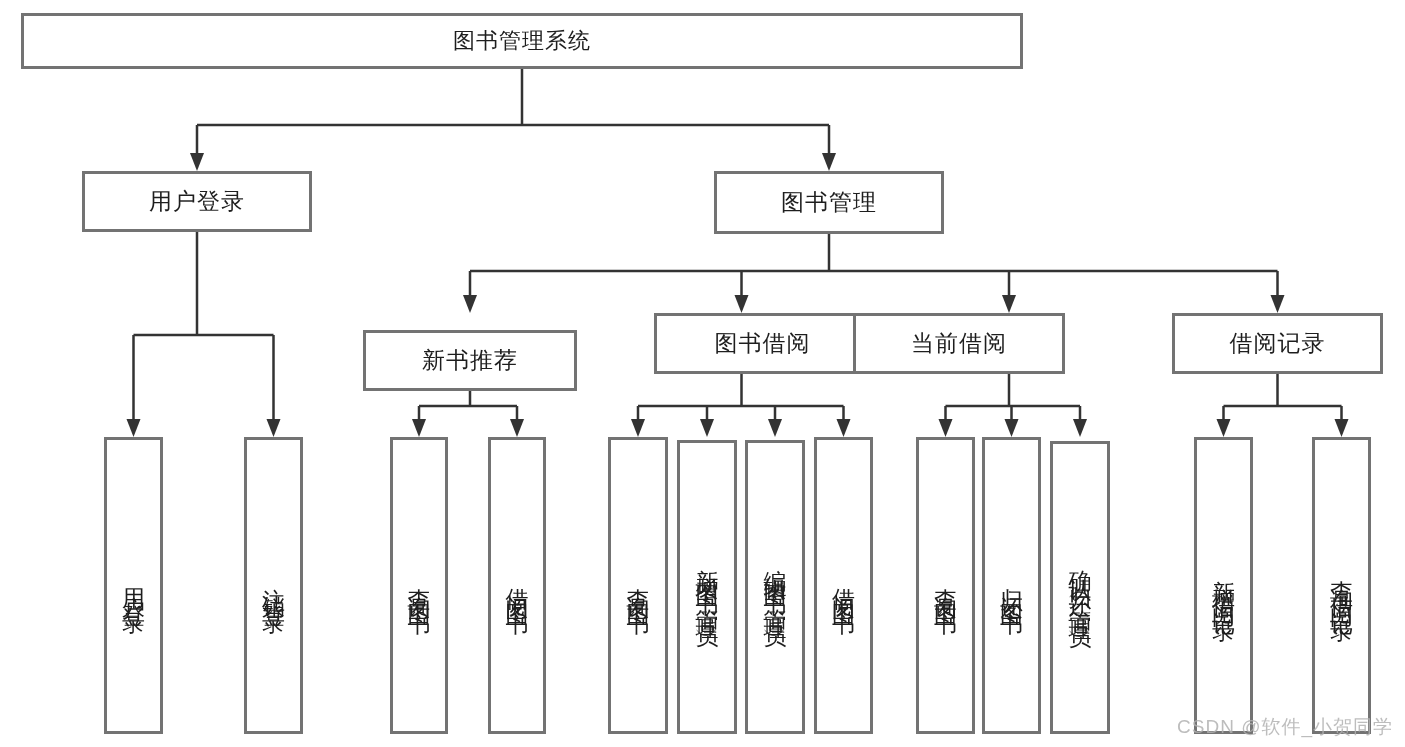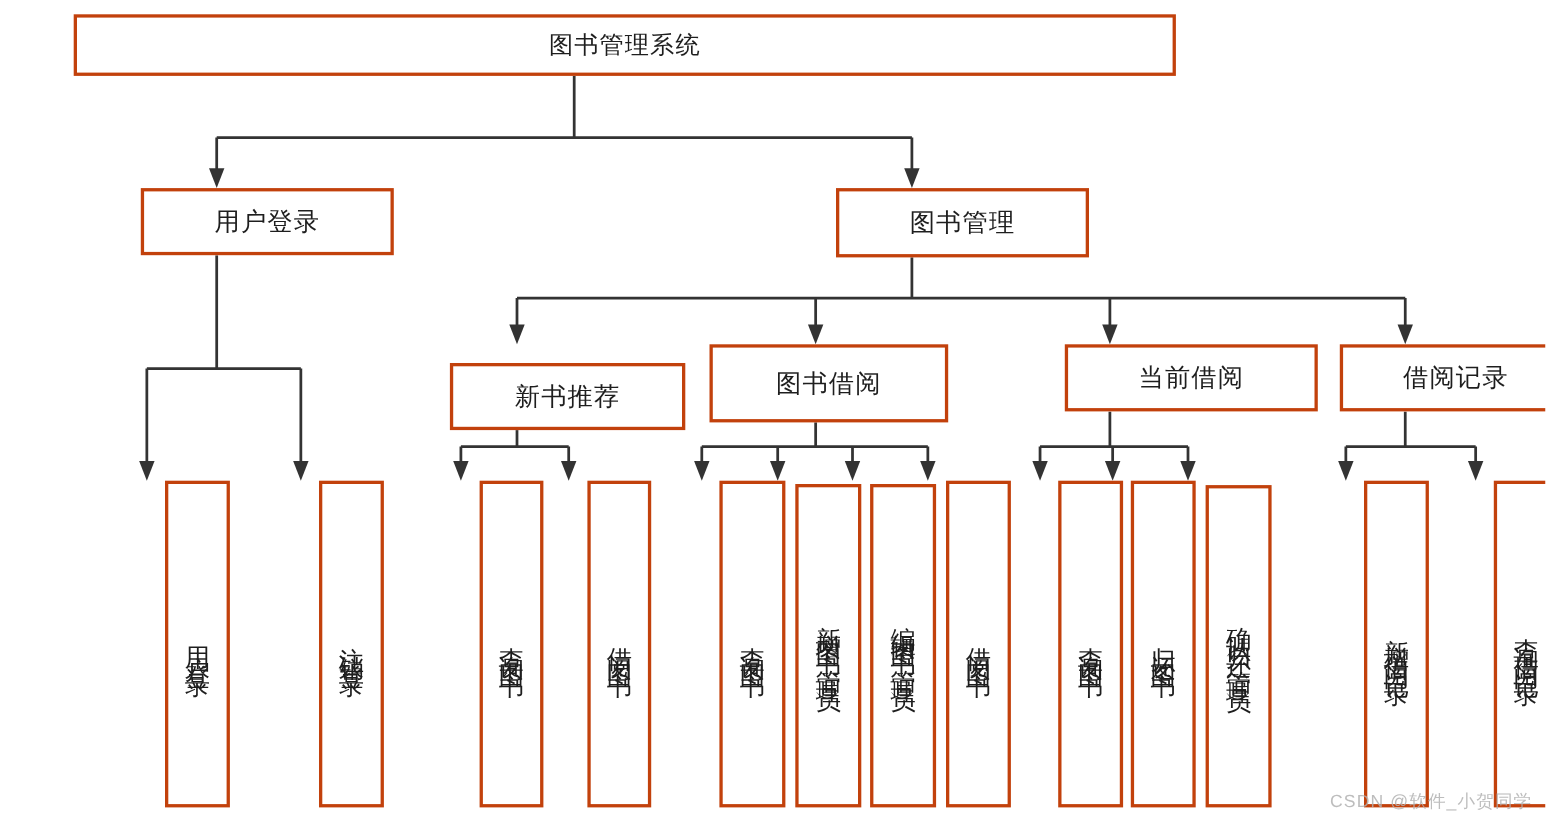--- a/index.html
+++ b/index.html
@@ -4,36 +4,35 @@
 <style>
   html,body { margin:0; padding:0; background:#ffffff; }
   .canvas {
     position:relative; width:1405px; height:747px; background:#ffffff;
     font-family:"Liberation Sans","DejaVu Sans",sans-serif;
     overflow:hidden;
   }
   #connectors { position:absolute; left:0; top:0; width:1405px; height:747px; }
   .node {
     position:absolute; box-sizing:border-box;
-    background:#ffffff; border:3px solid #c2410c;
+    background:#ffffff; border:3px solid #737373;
     display:flex; align-items:center; justify-content:center;
     color:#1e1e1e;
-    margin-left:46px;
   }
   .node.h { font-size:23px; letter-spacing:1px; white-space:nowrap; }
   .node.root-box { font-size:22px; }
   .node.v {
     writing-mode:vertical-rl;
     text-orientation:mixed;
     font-size:23px; letter-spacing:8px;
     line-height:1;
   }
   .watermark {
     position:absolute; right:12px; bottom:7px;
-    font-size:16px; letter-spacing:1px;
+    font-size:19px; letter-spacing:1px;
     color:rgba(178,178,178,0.85);
     pointer-events:none;
   }
   .edge path { stroke:#333333; stroke-width:2.5; fill:none; }
   .edge polygon { fill:#333333; stroke:none; }
 </style>
 </head>
 <body>
 
 <div class="canvas">
@@ -80,22 +79,22 @@
       <polygon points="1334.5,419 1348.5,419 1341.5,437"></polygon>
     </g>
   </svg>
 
   <div class="node h root-box" style="left:21px;top:13px;width:1002px;height:56px">图书管理系统</div>
 
   <div class="node h" style="left:82px;top:171px;width:230px;height:61px">用户登录</div>
   <div class="node h" style="left:714px;top:171px;width:230px;height:63px">图书管理</div>
 
   <div class="node h" style="left:363px;top:330px;width:214px;height:61px">新书推荐</div>
-  <div class="node h" style="left:599px;top:313px;width:217px;height:71px">图书借阅</div>
-  <div class="node h" style="left:922px;top:313px;width:230px;height:61px">当前借阅</div>
+  <div class="node h" style="left:654px;top:313px;width:217px;height:61px">图书借阅</div>
+  <div class="node h" style="left:853px;top:313px;width:212px;height:61px">当前借阅</div>
   <div class="node h" style="left:1172px;top:313px;width:211px;height:61px">借阅记录</div>
 
   <div class="node v" style="left:104px;top:437px;width:59px;height:297px">用户登录</div>
   <div class="node v" style="left:244px;top:437px;width:59px;height:297px">注销登录</div>
 
   <div class="node v" style="left:390px;top:437px;width:58px;height:297px">查询图书</div>
   <div class="node v" style="left:488px;top:437px;width:58px;height:297px">借阅图书</div>
 
   <div class="node v" style="left:608px;top:437px;width:60px;height:297px">查询图书</div>
   <div class="node v" style="left:677px;top:440px;width:60px;height:294px">新增图书（管理员）</div>

